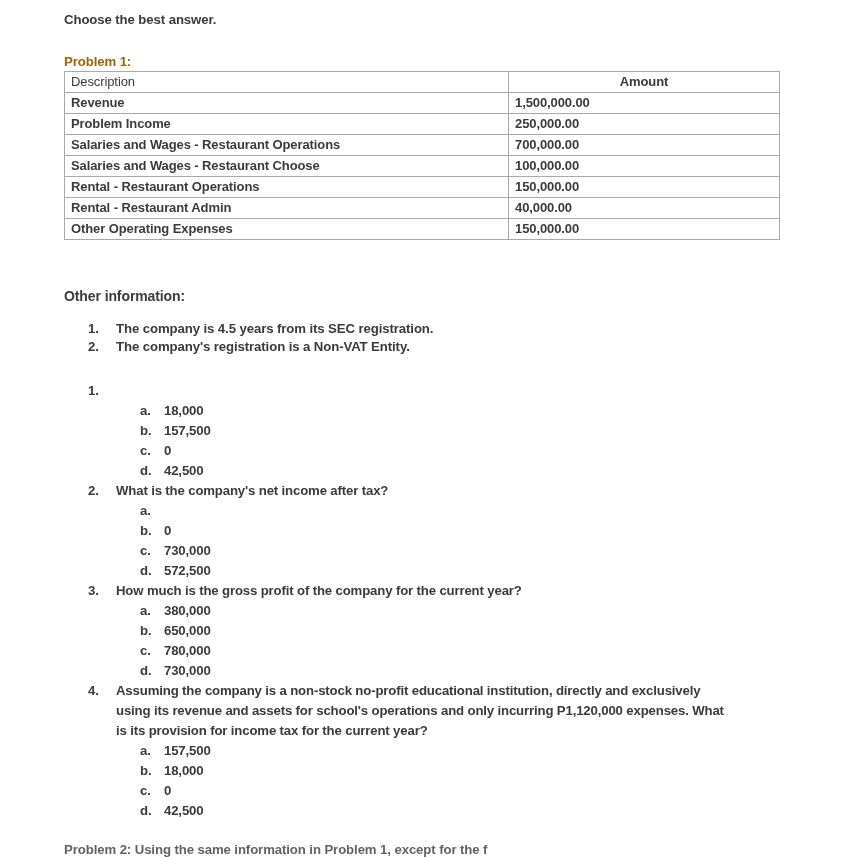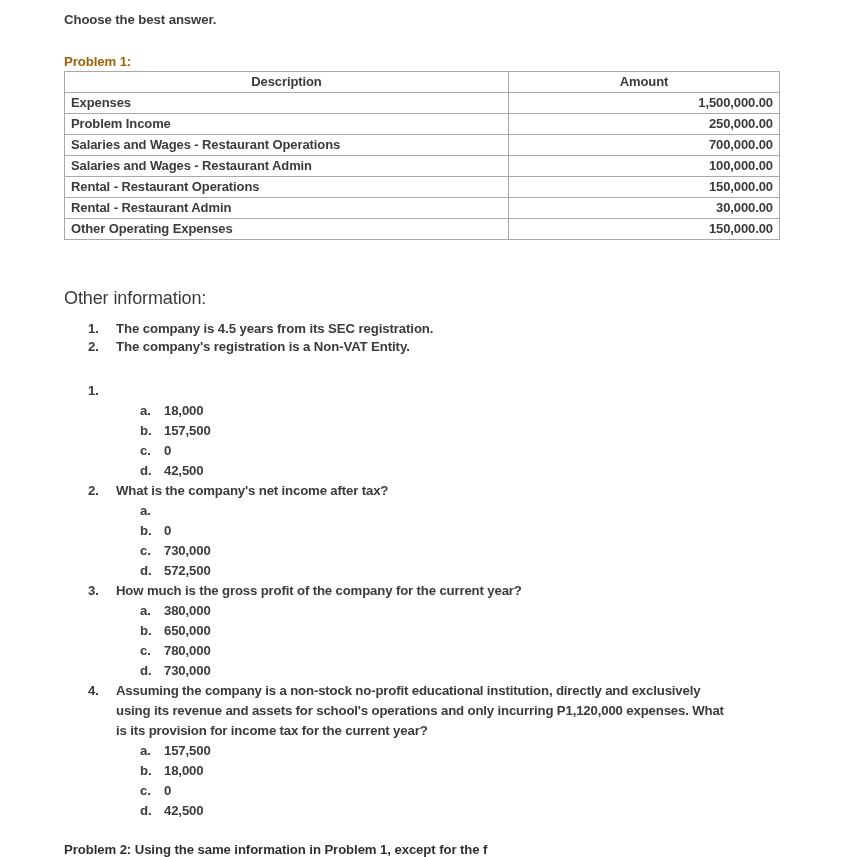--- a/index.html
+++ b/index.html
@@ -68,45 +68,44 @@
     border: 1px solid #a9a9a9;
     height: 20px;
     padding: 0 6px;
     font-weight: 600;
     font-size: 13px;
     line-height: 20px;
     vertical-align: middle;
     box-sizing: border-box;
   }
   table.fin-table th.desc-head {
-    text-align: center;
-    font-weight: 700;
+    text-align: left;
+    font-weight: 400;
   }
   table.fin-table th.amt-head {
     text-align: center;
     font-weight: 600;
   }
   table.fin-table td.desc-cell {
     text-align: left;
     white-space: nowrap;
     overflow: hidden;
   }
   table.fin-table td.amt-cell {
-    text-align: right;
     white-space: nowrap;
     border-radius: 8px;
   }
 
   
   .other-info-heading {
     position: absolute;
     left: 64px;
     top: 288px;
-    font-size: 18px;
-    font-weight: 400;
+    font-size: 14px;
+    font-weight: 700;
     letter-spacing: -0.1px;
     white-space: nowrap;
   }
 
   .info-list {
     position: absolute;
     left: 88px;
     top: 320px;
     width: 620px;
   }
@@ -182,21 +181,21 @@
     width: 760px;
     height: 13px;
     overflow: hidden;
   }
   .footer-clip .footer-text {
     display: block;
     font-size: 13.2px;
     font-weight: 700;
     letter-spacing: -0.1px;
     line-height: 17px;
-    color: #000000;
+    color: #404040;
     white-space: nowrap;
     position: relative;
     top: -3px;
     opacity: 0.82;
   }
 </style>
 </head>
 <body>
 
 <div class="page">
@@ -211,42 +210,42 @@
       <col class="c-amt">
     </colgroup>
     <thead>
       <tr>
         <th class="desc-head">Description</th>
         <th class="amt-head">Amount</th>
       </tr>
     </thead>
     <tbody>
       <tr>
-        <td class="desc-cell">Expenses</td>
+        <td class="desc-cell">Revenue</td>
         <td class="amt-cell">1,500,000.00</td>
       </tr>
       <tr>
         <td class="desc-cell">Problem Income</td>
         <td class="amt-cell">250,000.00</td>
       </tr>
       <tr>
         <td class="desc-cell">Salaries and Wages - Restaurant Operations</td>
         <td class="amt-cell">700,000.00</td>
       </tr>
       <tr>
-        <td class="desc-cell">Salaries and Wages - Restaurant Admin</td>
+        <td class="desc-cell">Salaries and Wages - Restaurant Choose</td>
         <td class="amt-cell">100,000.00</td>
       </tr>
       <tr>
         <td class="desc-cell">Rental - Restaurant Operations</td>
         <td class="amt-cell">150,000.00</td>
       </tr>
       <tr>
         <td class="desc-cell">Rental - Restaurant Admin</td>
-        <td class="amt-cell">30,000.00</td>
+        <td class="amt-cell">40,000.00</td>
       </tr>
       <tr>
         <td class="desc-cell">Other Operating Expenses</td>
         <td class="amt-cell">150,000.00</td>
       </tr>
     </tbody>
   </table>
 
   <div class="other-info-heading">Other information:</div>
 

